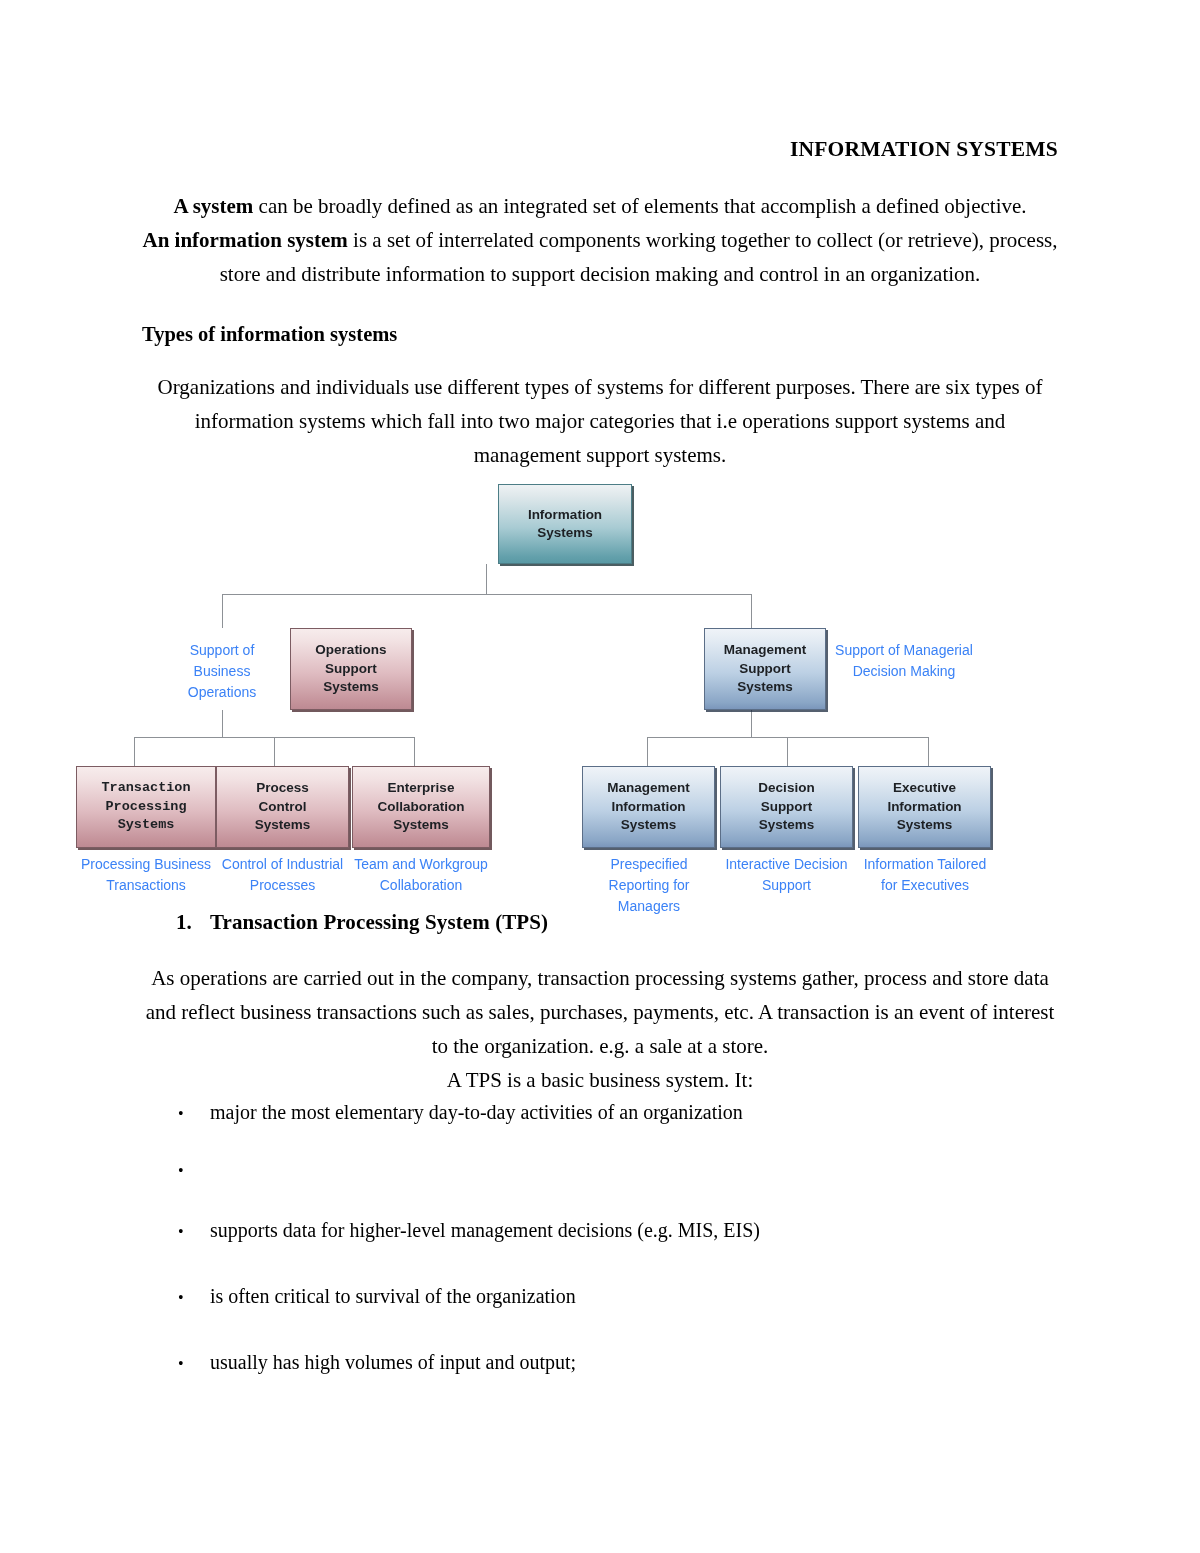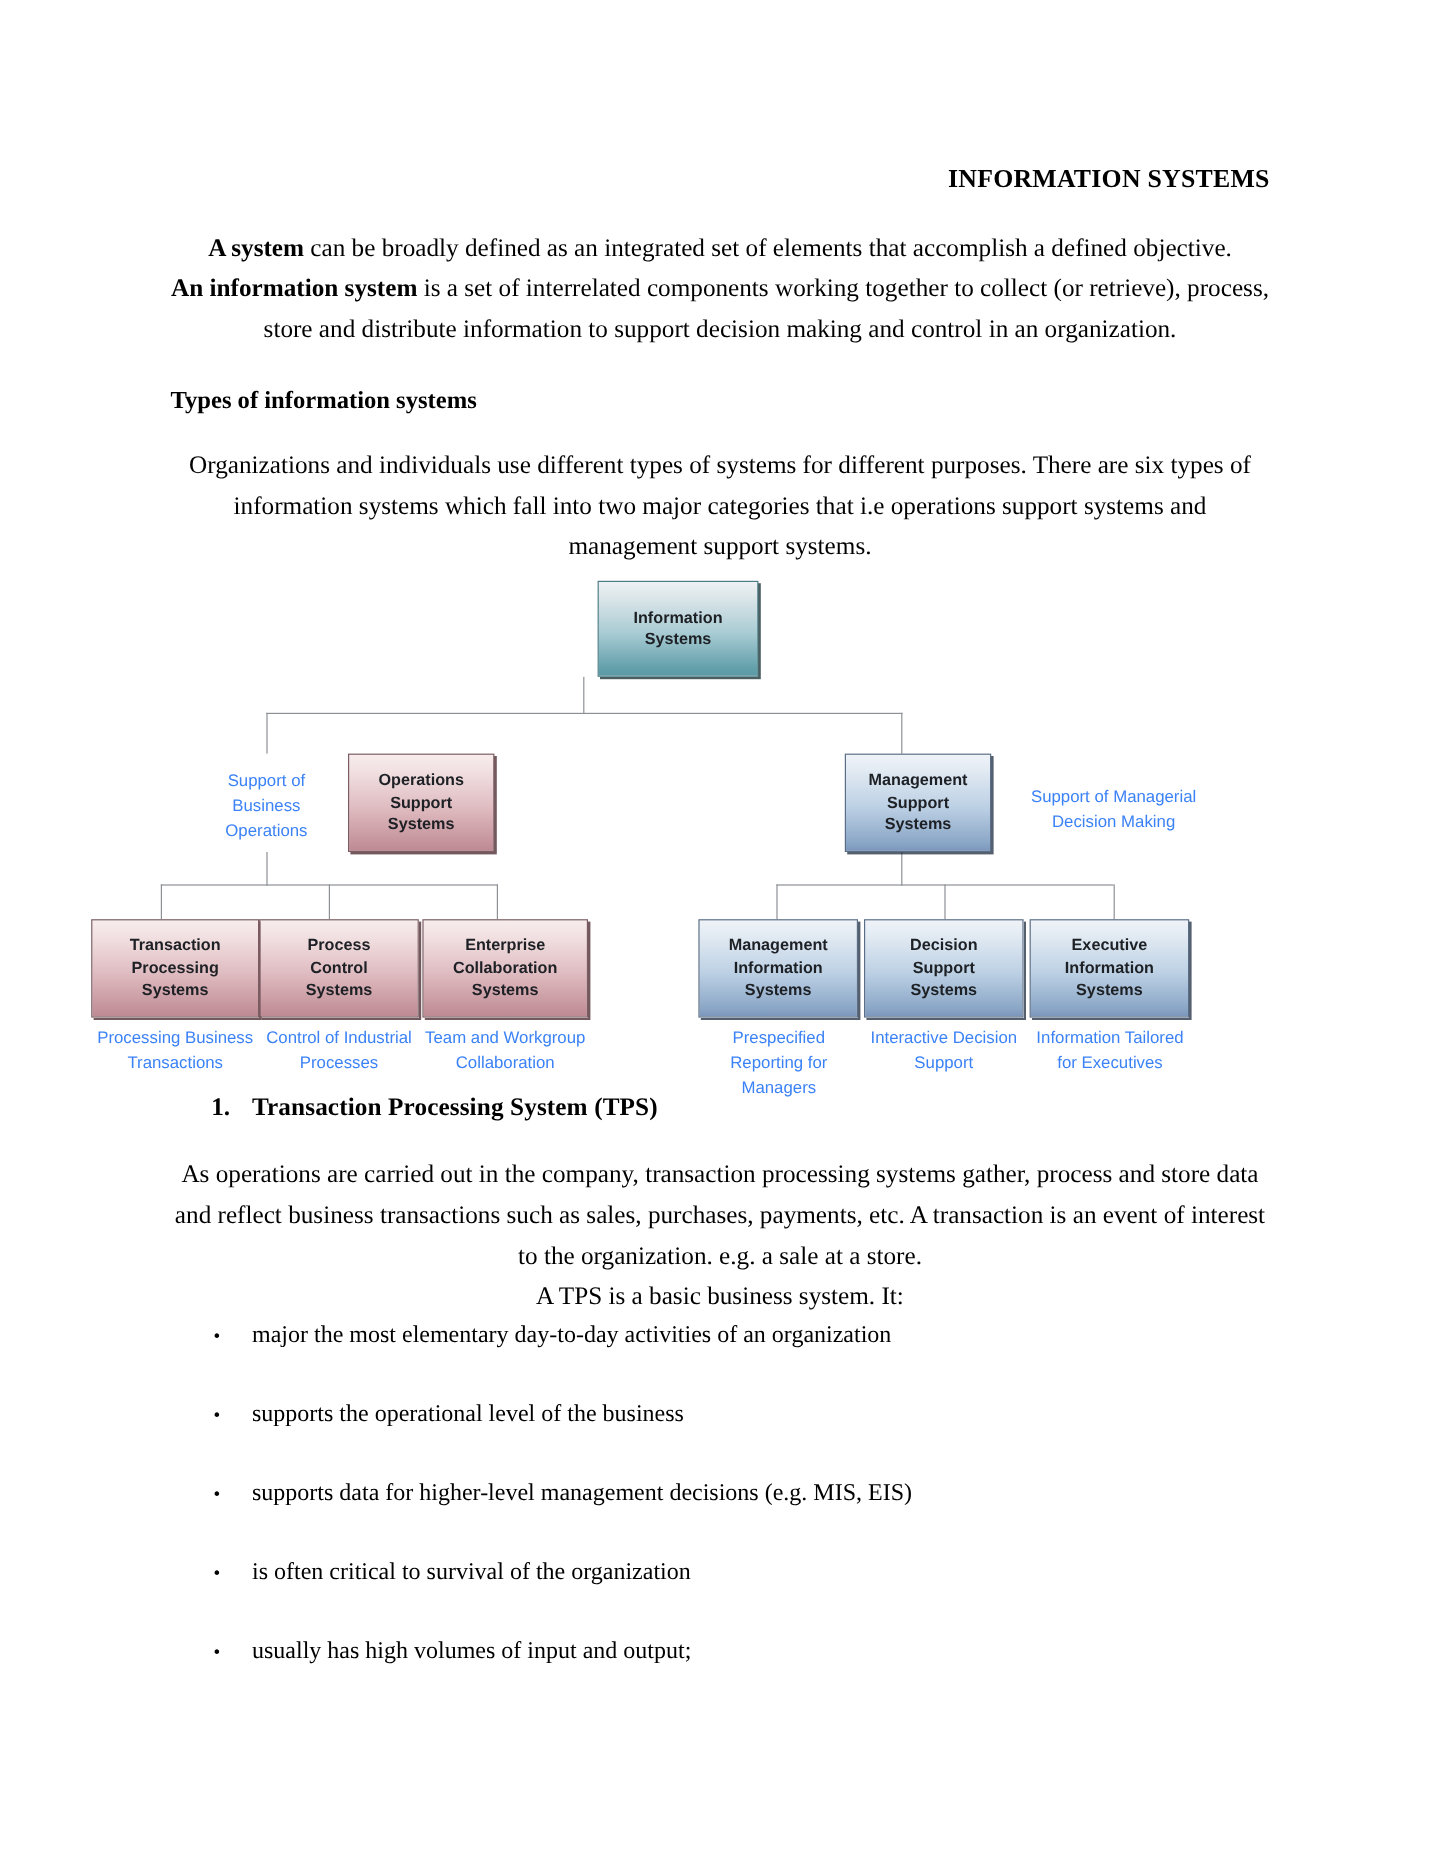--- a/index.html
+++ b/index.html
@@ -210,27 +210,27 @@
         <span>Operations</span>
       </div>
 
       <div class="node blue" style="left:562px; top:148px; width:122px; height:82px;">
         <div>
           <span>Management</span>
           <span>Support</span>
           <span>Systems</span>
         </div>
       </div>
-      <div class="caption side" style="left:716px; top:160px; width:140px;margin-top:13px;">
+      <div class="caption side" style="left:692px; top:160px; width:140px;">
         <span>Support of</span>
         <span>Managerial</span>
         <span>Decision Making</span>
       </div>
 
-      <div class="node rose" style="left:-66px; top:286px; width:140px; height:82px;">
+      <div class="node rose" style="left:-66px; top:286px; width:140px; height:82px;font-family:Liberation Mono, monospace;">
         <div>
           <span>Transaction</span>
           <span>Processing</span>
           <span>Systems</span>
         </div>
       </div>
       <div class="caption" style="left:-66px; top:374px; width:140px;">
         <span>Processing</span>
         <span>Business</span>
         <span>Transactions</span>
@@ -311,21 +311,20 @@
     <p class="body-par">As operations are carried out in the company, transaction processing systems gather, process and store data and reflect business transactions such as sales, purchases, payments, etc. A transaction is an event of interest to the organization. e.g. a sale at a store.</p>
     <p class="body-par">A TPS is a basic business system. It:</p>
 
     <ul class="bullets">
       <li>
         <span class="dot">•</span>
         <span>major the most elementary day-to-day activities of an organization</span>
       </li>
       <li>
         <span class="dot">•</span>
-        <span>supports the operational level of the business</span>
       </li>
       <li>
         <span class="dot">•</span>
         <span>supports data for higher-level management decisions (e.g. MIS, EIS)</span>
       </li>
       <li>
         <span class="dot">•</span>
         <span>is often critical to survival of the organization</span>
       </li>
       <li>

